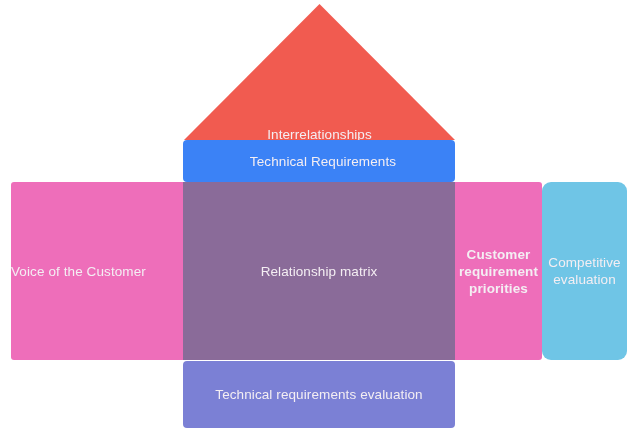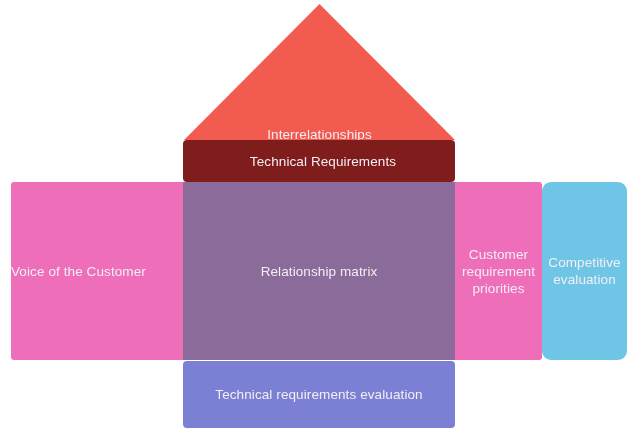--- a/index.html
+++ b/index.html
@@ -74,21 +74,21 @@
     position: absolute;
     left: 444px;
     top: 0;
     width: 87px;
     height: 100%;
     display: flex;
     align-items: center;
     justify-content: center;
     text-align: center;
   }
-  .crp-area .lbl { width: 82px; }
+  .crp-area .lbl { width: 82px; font-weight: bold; }
   
   .blue-block {
     left: 542px;
     top: 182px;
     width: 85px;
     height: 178px;
     border-radius: 9px;
   }
   .blue-block .lbl { width: 78px; }
   
@@ -122,21 +122,21 @@
     </div>
     <div class="crp-area">
       <span class="lbl">Customer requirement priorities</span>
     </div>
   </div>
 
   <div class="region blue-block" style="background-color: rgb(111, 197, 230);">
     <span class="lbl">Competitive evaluation</span>
   </div>
 
-  <div class="region tech-req" style="background-color: #7f1d1d; padding-left: 8px;">
+  <div class="region tech-req" style="background-color: #3b82f6; padding-left: 8px;">
     <span class="lbl">Technical Requirements</span>
   </div>
 
   <div class="region bottom-band" style="background-color: rgb(123, 128, 213);">
     <span class="lbl">Technical requirements evaluation</span>
   </div>
 
   <div class="region overlap" style="background-color: rgb(138, 107, 153);">
     <span class="lbl">Relationship matrix</span>
   </div>

